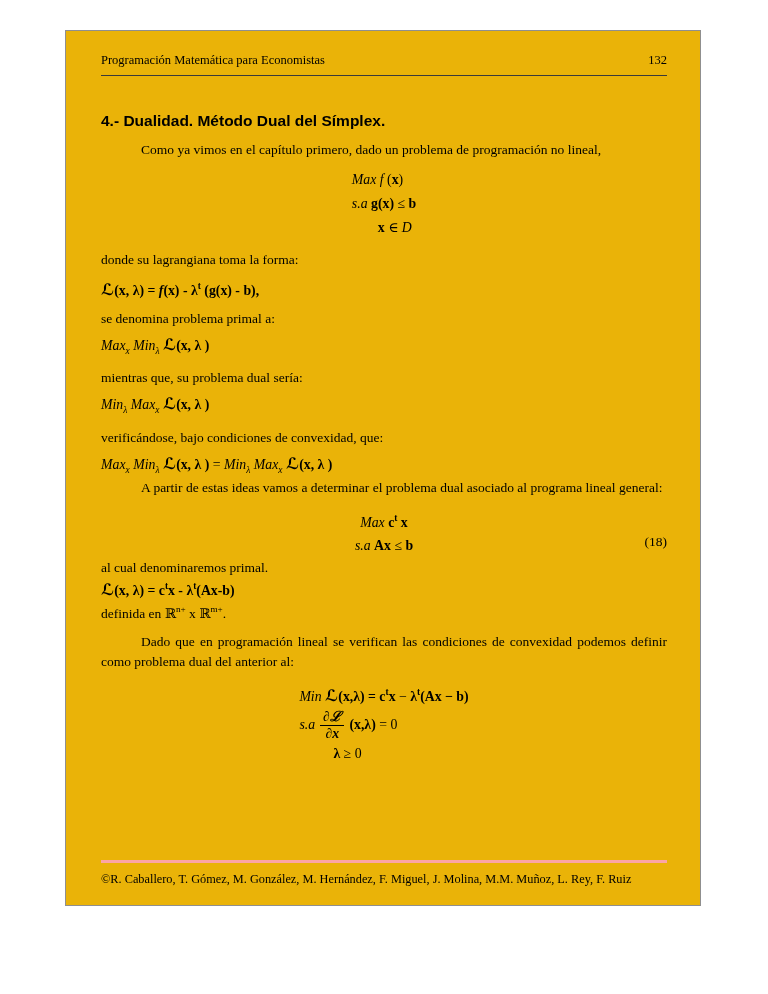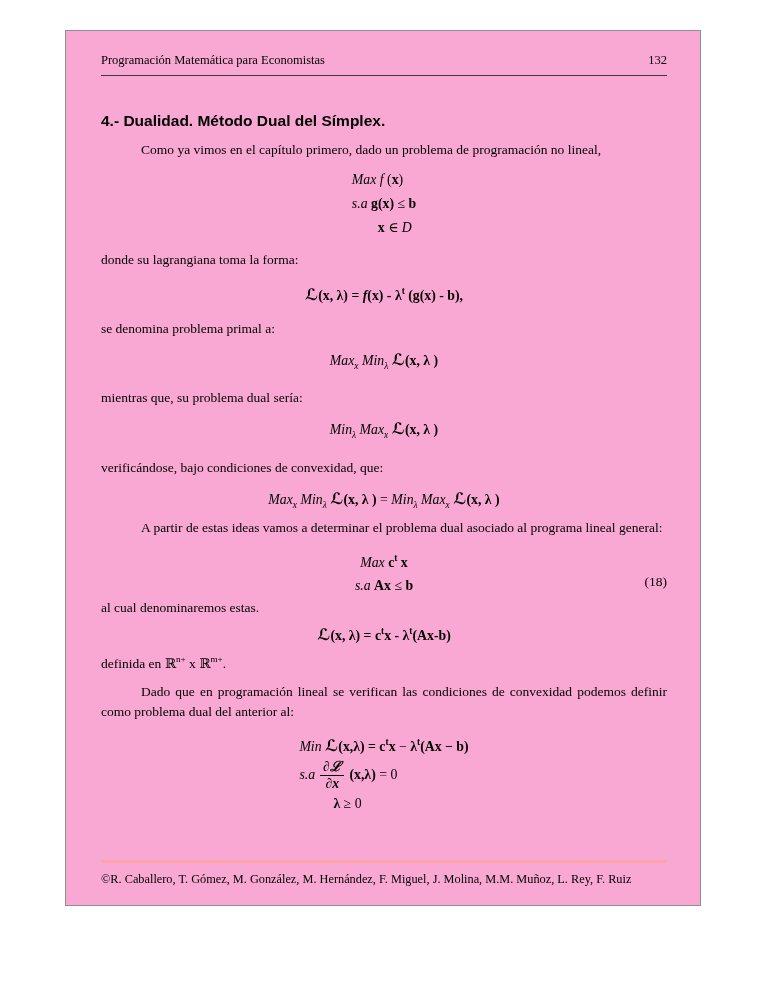--- a/index.html
+++ b/index.html
@@ -1,30 +1,30 @@
 <!DOCTYPE html>
 <html><head>
 <meta charset="utf-8">
 <style>
   html,body{margin:0;padding:0;background:#ffffff;}
   body{width:768px;height:994px;position:relative;font-family:"Liberation Serif","DejaVu Serif",serif;color:#000;}
-  .page{position:absolute;left:65px;top:30px;width:636px;height:876px;background:#f9a8d4;border:1px solid #8f8f8f;box-sizing:border-box;}
+  .page{position:absolute;left:65px;top:30px;width:636px;height:876px;background:#eab308;border:1px solid #8f8f8f;box-sizing:border-box;}
   .inner{position:absolute;left:35px;right:33px;top:22px;bottom:18px;}
   .header{display:flex;justify-content:space-between;align-items:baseline;font-size:12.5px;padding-bottom:7px;border-bottom:1px solid #3a3a3a;}
   .footer{position:absolute;left:0;right:0;bottom:0;border-top:3px solid #fca5a5;padding-top:9px;font-size:12.3px;}
   .title{font-family:"Liberation Sans","DejaVu Sans",sans-serif;font-weight:bold;font-size:15.5px;margin:36px 0 0 0;}
   .para{font-size:13.5px;line-height:20px;margin:10px 0 0 0;text-align:justify;}
   .para.indent{text-indent:40px;}
   .para.noj{text-align:left;}
   .eqblock{text-align:center;margin-top:8px;font-size:13.8px;}
   .eqblock .eqinner{display:inline-block;text-align:left;}
   .eqline{line-height:24px;}
   .eqline.ind{padding-left:26px;}
   .eqline.ind2{padding-left:34px;}
-  .eqcenter{text-align:center;margin-top:8px;font-size:13.8px;line-height:26px;}
+  .eqcenter{text-align:left;margin-top:8px;font-size:13.8px;line-height:16px;}
   .eqrow{position:relative;}
   .eqtag{position:absolute;right:0;top:0;font-size:13.5px;}
   .i{font-style:italic;}
   .b{font-weight:bold;}
   .bi{font-weight:bold;font-style:italic;}
   .scr{font-style:italic;font-weight:bold;font-size:1.12em;font-family:"DejaVu Serif","DejaVu Sans",serif;}
   .sup{vertical-align:super;font-size:0.68em;}
   .supb{vertical-align:super;font-size:0.68em;font-weight:bold;}
   .sub{vertical-align:sub;font-size:0.68em;font-style:italic;}
   .ds{font-family:"DejaVu Serif","DejaVu Sans",serif;}
@@ -79,21 +79,21 @@
     <div class="eqblock">
       <div class="eqrow">
         <div class="eqline"><span class="i">Max </span><span class="b">c</span><span class="supb">t</span><span class="b"> x</span></div>
       </div>
       <div class="eqrow">
         <div class="eqline"><span class="i">s.a </span><span class="b">Ax</span><span> ≤ </span><span class="b">b</span></div>
         <span class="eqtag">(18)</span>
       </div>
     </div>
 
-    <p class="para noj mt12">al cual denominaremos estas.</p>
+    <p class="para noj mt12">al cual denominaremos primal.</p>
 
 
     <div class="eqcenter mt12"><span class="scr">ℒ</span><span class="b">(x, λ) = c</span><span class="supb">t</span><span class="b">x - λ</span><span class="supb">t</span><span class="b">(Ax-b)</span></div>
 
     <p class="para noj mt12"><span>definida en </span><span class="ds">ℝ</span><span class="sup">n+</span><span> x  </span><span class="ds">ℝ</span><span class="sup">m+</span><span>.</span></p>
 
     <p class="para indent mt14">Dado que en programación lineal se verifican las condiciones de convexidad podemos definir como problema dual del anterior al:</p>
 
     <div class="eqblock">
       <div class="eqinner">

